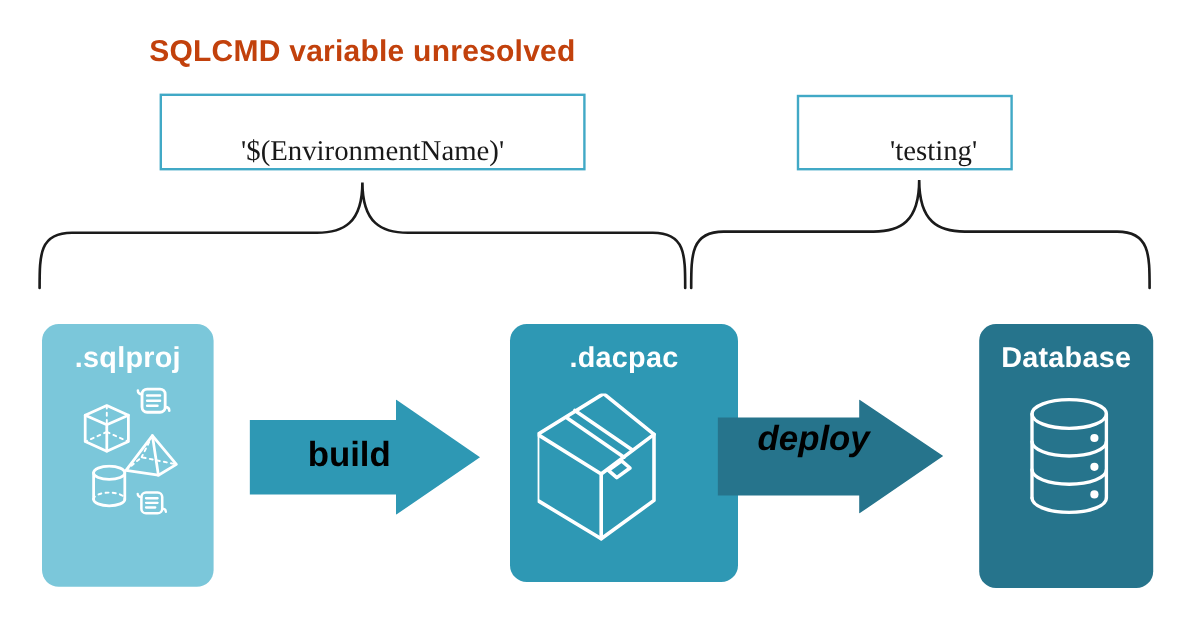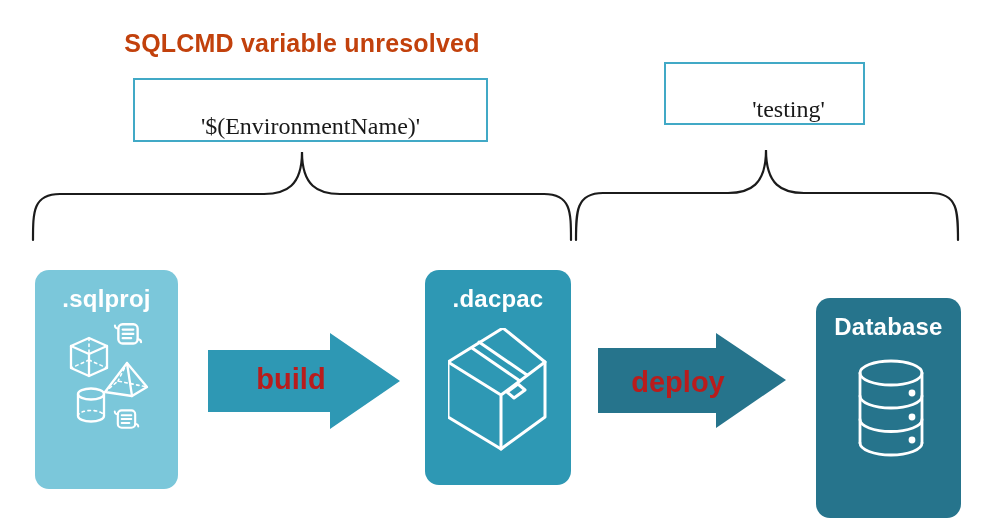--- a/index.html
+++ b/index.html
@@ -30,30 +30,30 @@
     border: 2.5px solid #41a9c6;
     display: flex;
     align-items: flex-end;
     justify-content: center;
     font-family: Liberation Serif, serif;
     font-size: 24px;
     color: #191919;
     white-space: nowrap;
   }
   .codebox.left  { left: 133px; top: 78px; width: 355px; height: 64px; }
-  .codebox.right { left: 664px; top: 62px; width: 201px; height: 63px; padding-left: 48px; }
+  .codebox.right { left: 664px; top: 79px; width: 180px; height: 63px; padding-left: 48px; }
   .brace { position: absolute; }
   .brace path { fill: none; stroke: #1b1b1b; stroke-width: 2.2; stroke-linecap: round; }
   .stage {
     position: absolute;
     border-radius: 14px;
   }
   .stage.sqlproj  { left: 35px;  top: 270px; width: 143px; height: 219px; background: #7bc7da; }
-  .stage.dacpac   { left: 425px; top: 270px; width: 146px; height: 215px; background: #2e98b4; }
-  .stage.database { left: 816px; top: 270px; width: 145px; height: 220px; background: #26748c; margin-top: 28px; }
+  .stage.dacpac   { left: 425px; top: 270px; width: 146px; height: 215px; background: #2e98b4; padding-left: 44px; }
+  .stage.database { left: 816px; top: 270px; width: 145px; height: 220px; background: #26748c; }
   .stage-label {
     position: absolute;
     top: 15px; left: 0; right: 0;
     text-align: center;
     color: #ffffff;
     font-weight: 700;
     font-size: 24px;
     letter-spacing: 0.2px;
   }
   .icon { position: absolute; }
@@ -61,30 +61,30 @@
     fill: none;
     stroke: #ffffff;
     stroke-linecap: round;
     stroke-linejoin: round;
   }
   .icon .dot { fill: #ffffff; stroke: none; }
   .icon .dash { stroke-dasharray: 2.5 3.5; }
   .arrow { position: absolute; }
   .arrow-label {
     position: absolute;
-    color: #b91c1c;
+    color: #000000;
     font-weight: 700;
     font-size: 29px;
     display: flex;
     align-items: center;
     justify-content: center;
     white-space: nowrap;
   }
   .arrow-label.build  { left: 208px; top: 347px; width: 130px; height: 64px; padding-left: 18px; }
-  .arrow-label.deploy { left: 598px; top: 350px; width: 132px; height: 64px; padding-left: 14px; }
+  .arrow-label.deploy { left: 598px; top: 334px; width: 132px; height: 64px; padding-left: 14px; font-style: italic; }
 </style>
 </head>
 <body>
 
 <div class="canvas">
 
   <div class="heading left">SQLCMD variable unresolved</div>
 
   <div class="codebox left">
     <span>'$(EnvironmentName)'</span>

